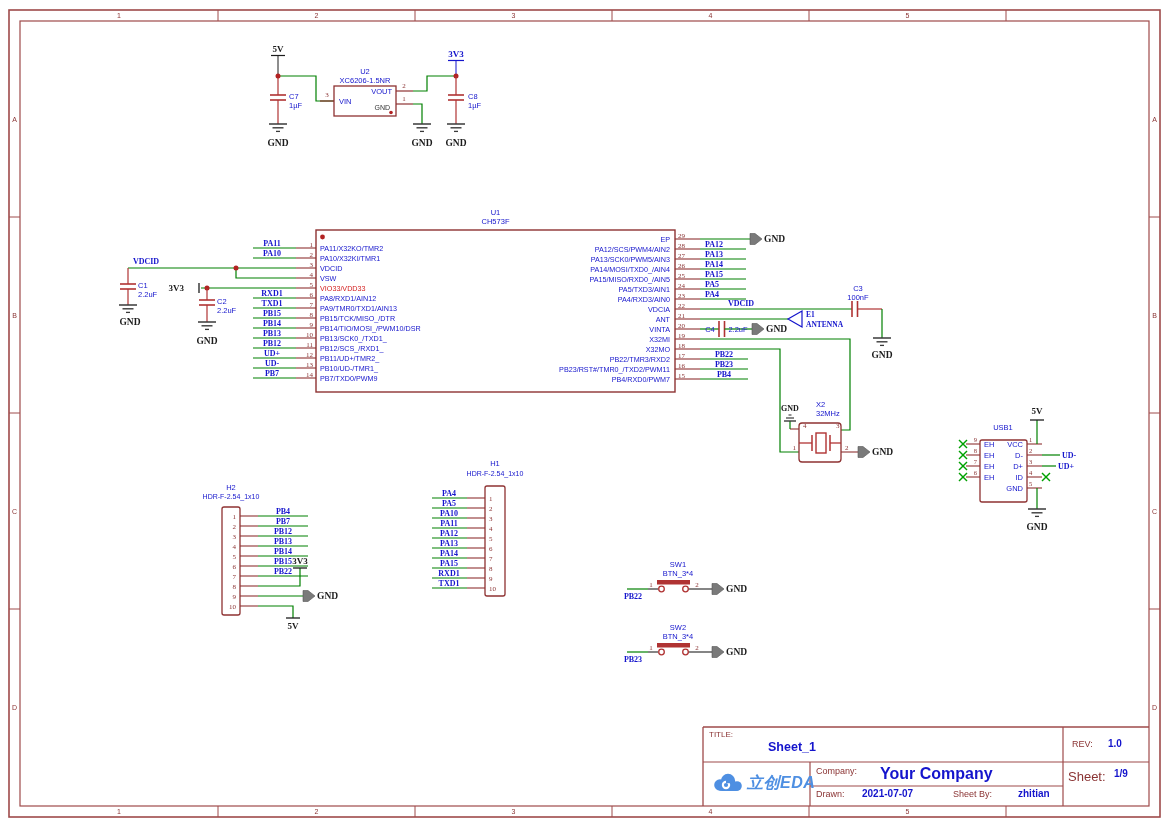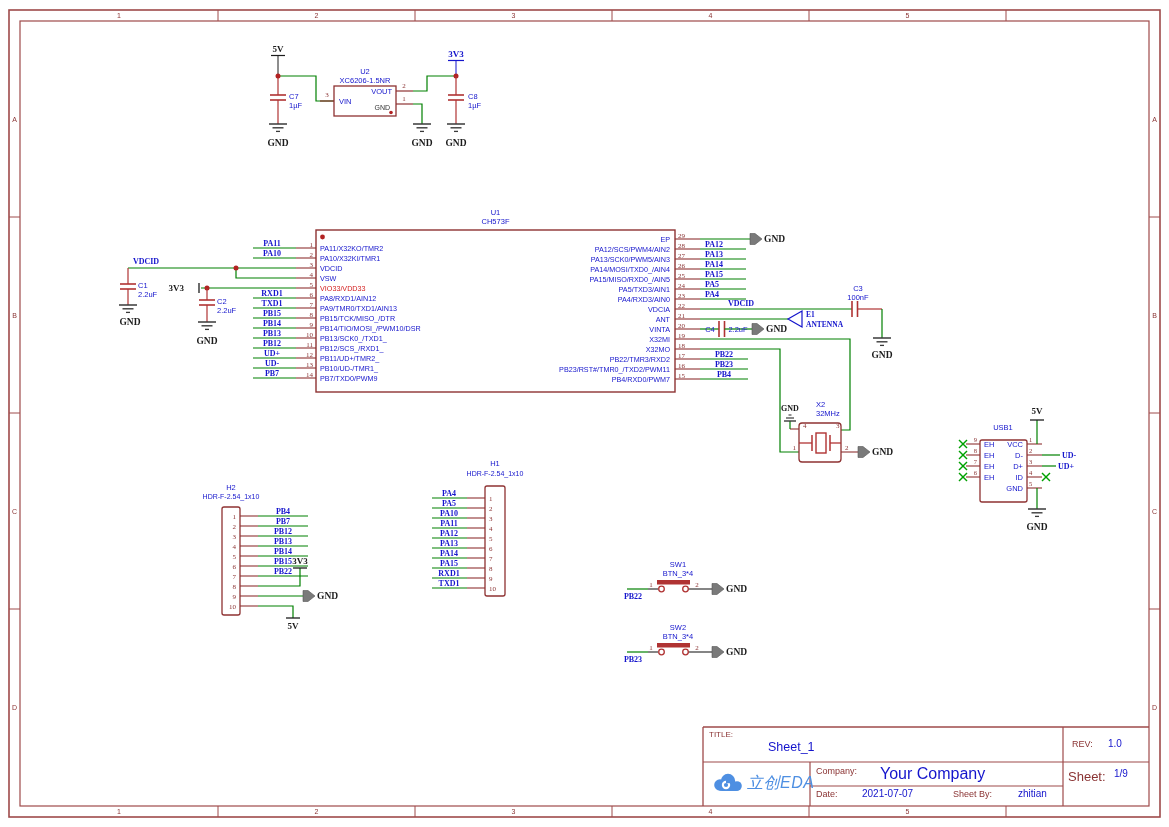--- a/index.html
+++ b/index.html
@@ -2,23 +2,23 @@
 <html><head>
 <meta charset="utf-8">
 <style>
   html,body{margin:0;padding:0;background:#ffffff;}
   .canvas{position:relative;width:1169px;height:827px;background:#ffffff;overflow:hidden;
           font-family:"Liberation Sans", sans-serif;}
   #sch{position:absolute;left:0;top:0;}
   .tb-overlay{position:absolute;left:0;top:0;width:1011px;height:827px;pointer-events:none;}
   .tb-text{position:absolute;white-space:nowrap;line-height:1;}
   .maroon{color:#8a3333;font-family:"Liberation Sans", sans-serif;}
-  .blueval{color:#1414cc;font-family:"Liberation Sans", sans-serif;}
+  .blueval{color:#1414cc;font-family:"Liberation Sans", sans-serif;font-weight:bold;}
   .logo{position:absolute;display:flex;align-items:center;gap:3px;}
-  .logo-text{color:#4e8fe2;font-weight:normal;font-style:italic;font-size:16px;
+  .logo-text{color:#4e8fe2;font-weight:bold;font-style:italic;font-size:16px;
              font-family:"Liberation Sans", sans-serif;letter-spacing:0.5px;}
 </style>
 </head>
 <body>
 
 <div class="canvas">
   <svg id="sch" width="1169" height="827" viewBox="0 0 1169 827">
       <g>
         <rect x="9" y="10" width="1151" height="807" fill="none" stroke="#9e4a4a" stroke-width="1.6"></rect>
         <rect x="20" y="21" width="1129" height="785" fill="none" stroke="#9e4a4a" stroke-width="1.2"></rect>
@@ -512,21 +512,21 @@
 
     <div class="tb-text maroon" style="left:1072px;top:740px;font-size:9px">REV:</div>
     <div class="tb-text blueval" style="left:1108px;top:739px;font-size:10px">1.0</div>
 
     <div class="tb-text maroon" style="left:816px;top:767px;font-size:9px">Company:</div>
     <div class="tb-text blueval" style="left:880px;top:766px;font-size:16px">Your Company</div>
 
     <div class="tb-text maroon" style="left:1068px;top:770px;font-size:13px">Sheet:</div>
     <div class="tb-text blueval" style="left:1114px;top:769px;font-size:10px">1/9</div>
 
-    <div class="tb-text maroon" style="left:816px;top:790px;font-size:9px">Date:</div>
+    <div class="tb-text maroon" style="left:816px;top:790px;font-size:9px">Drawn:</div>
     <div class="tb-text blueval" style="left:862px;top:789px;font-size:10px">2021-07-07</div>
     <div class="tb-text maroon" style="left:953px;top:790px;font-size:9px">Sheet By:</div>
     <div class="tb-text blueval" style="left:1018px;top:789px;font-size:10px">zhitian</div>
 
     <div class="logo" style="left:712px;top:772px">
       <svg width="32" height="22" viewBox="0 0 32 22">
         <circle cx="8" cy="13" r="5.8" fill="#4e8fe2"></circle>
         <circle cx="16" cy="9" r="7.2" fill="#4e8fe2"></circle>
         <circle cx="25" cy="14" r="4.8" fill="#4e8fe2"></circle>
         <rect x="6" y="11" width="22" height="8" rx="4" fill="#4e8fe2"></rect>

